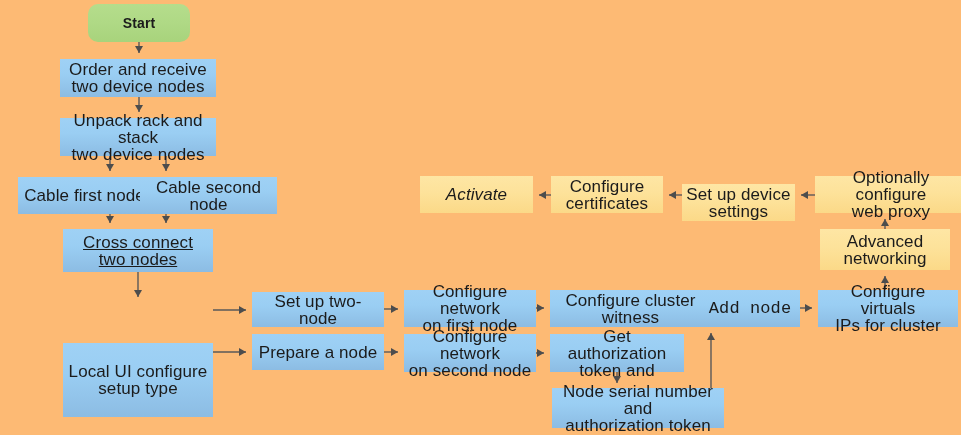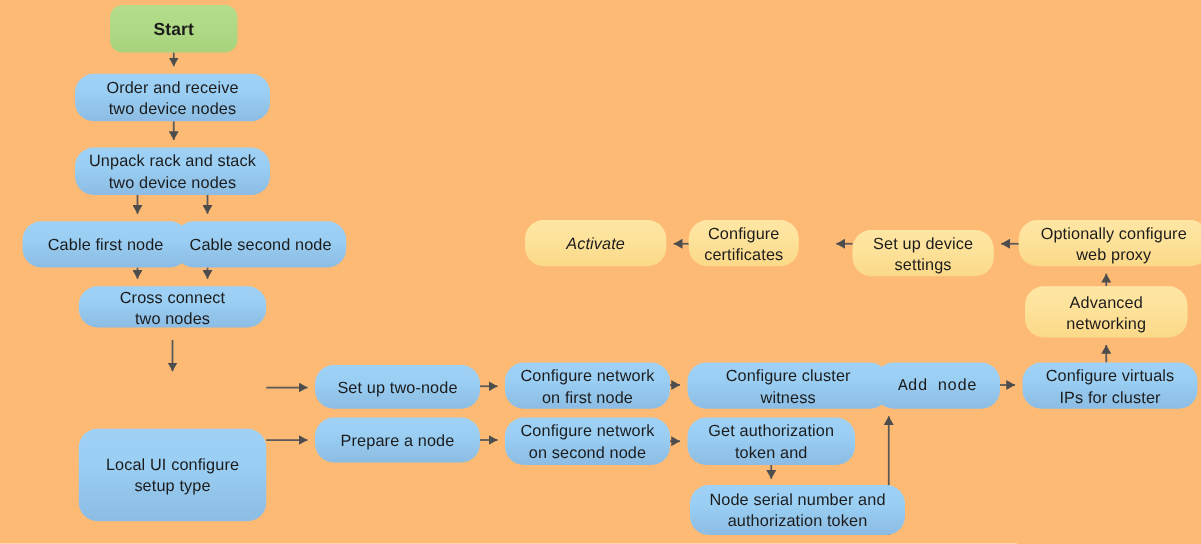--- a/index.html
+++ b/index.html
@@ -17,27 +17,26 @@
     background: #fdba74;
     overflow: hidden;
   }
   .node {
     position: absolute;
     box-sizing: border-box;
     display: flex;
     align-items: center;
     justify-content: center;
     text-align: center;
-    font-size: 13px;
+    font-size: 17px;
     line-height: 17px;
     color: #1b1b1b;
     padding: 2px 4px;
     white-space: pre-line;
     letter-spacing: 0.1px;
-    border-radius: 15px;
   }
   .node.blue {
     background: linear-gradient(to bottom, #9FD1F5 0%, #9ACEF3 40%, #8CBCE3 100%);
   }
   .node.yellow {
     background: linear-gradient(to bottom, #FEE6A4 0%, #FDE29A 45%, #FBD988 100%);
   }
   .node.green {
     background: linear-gradient(to bottom, #B5DD8C 0%, #AFD985 50%, #A8D37C 100%);
     border-radius: 10px;
@@ -98,21 +97,21 @@
       </g>
   </svg>
   <div id="node-layer">
       <div class="node green" style="left: 88px; top: 4px; width: 102px; height: 38px;">Start</div>
       <div class="node blue" style="left: 60px; top: 59px; width: 156px; height: 38px;">Order and receive
 two device nodes</div>
       <div class="node blue" style="left: 60px; top: 118px; width: 156px; height: 38px;">Unpack rack and stack
 two device nodes</div>
       <div class="node blue" style="left: 18px; top: 177px; width: 133px; height: 37px;">Cable first node</div>
       <div class="node blue" style="left: 140px; top: 177px; width: 137px; height: 37px;">Cable second node</div>
-      <div class="node blue" style="left: 63px; top: 229px; width: 150px; height: 33px;">Cross connect
+      <div class="node blue" style="left: 63px; top: 229px; width: 150px; height: 43px; text-decoration: underline;">Cross connect
 two nodes</div>
       <div class="node blue" style="left: 63px; top: 303px; width: 150px; height: 74px; margin-top: 40px;">Local UI configure
 setup type</div>
       <div class="node blue" style="left: 252px; top: 292px; width: 132px; height: 35px;">Set up two-node</div>
       <div class="node blue" style="left: 252px; top: 334px; width: 132px; height: 36px;">Prepare a node</div>
       <div class="node blue" style="left: 404px; top: 290px; width: 132px; height: 37px;">Configure network
 on first node</div>
       <div class="node blue" style="left: 404px; top: 334px; width: 132px; height: 38px;">Configure network
 on second node</div>
       <div class="node blue" style="left: 550px; top: 290px; width: 161px; height: 37px;">Configure cluster
@@ -123,17 +122,17 @@
 authorization token</div>
       <div class="node blue" style="left: 700px; top: 290px; width: 100px; height: 37px; font-family: Liberation Mono, monospace;">Add node</div>
       <div class="node blue" style="left: 818px; top: 290px; width: 140px; height: 37px;">Configure virtuals
 IPs for cluster</div>
       <div class="node yellow" style="left: 820px; top: 229px; width: 130px; height: 41px;">Advanced
 networking</div>
       <div class="node yellow" style="left: 815px; top: 176px; width: 152px; height: 37px;">Optionally configure
 web proxy</div>
       <div class="node yellow" style="left: 682px; top: 184px; width: 113px; height: 37px;">Set up device
 settings</div>
-      <div class="node yellow" style="left: 551px; top: 176px; width: 88px; height: 37px;">Configure
+      <div class="node yellow" style="left: 551px; top: 176px; width: 112px; height: 37px;">Configure
 certificates</div>
       <div class="node yellow" style="left: 420px; top: 176px; width: 113px; height: 37px; font-style: italic;">Activate</div>
     </div>
 </div>
 
 </body></html>

